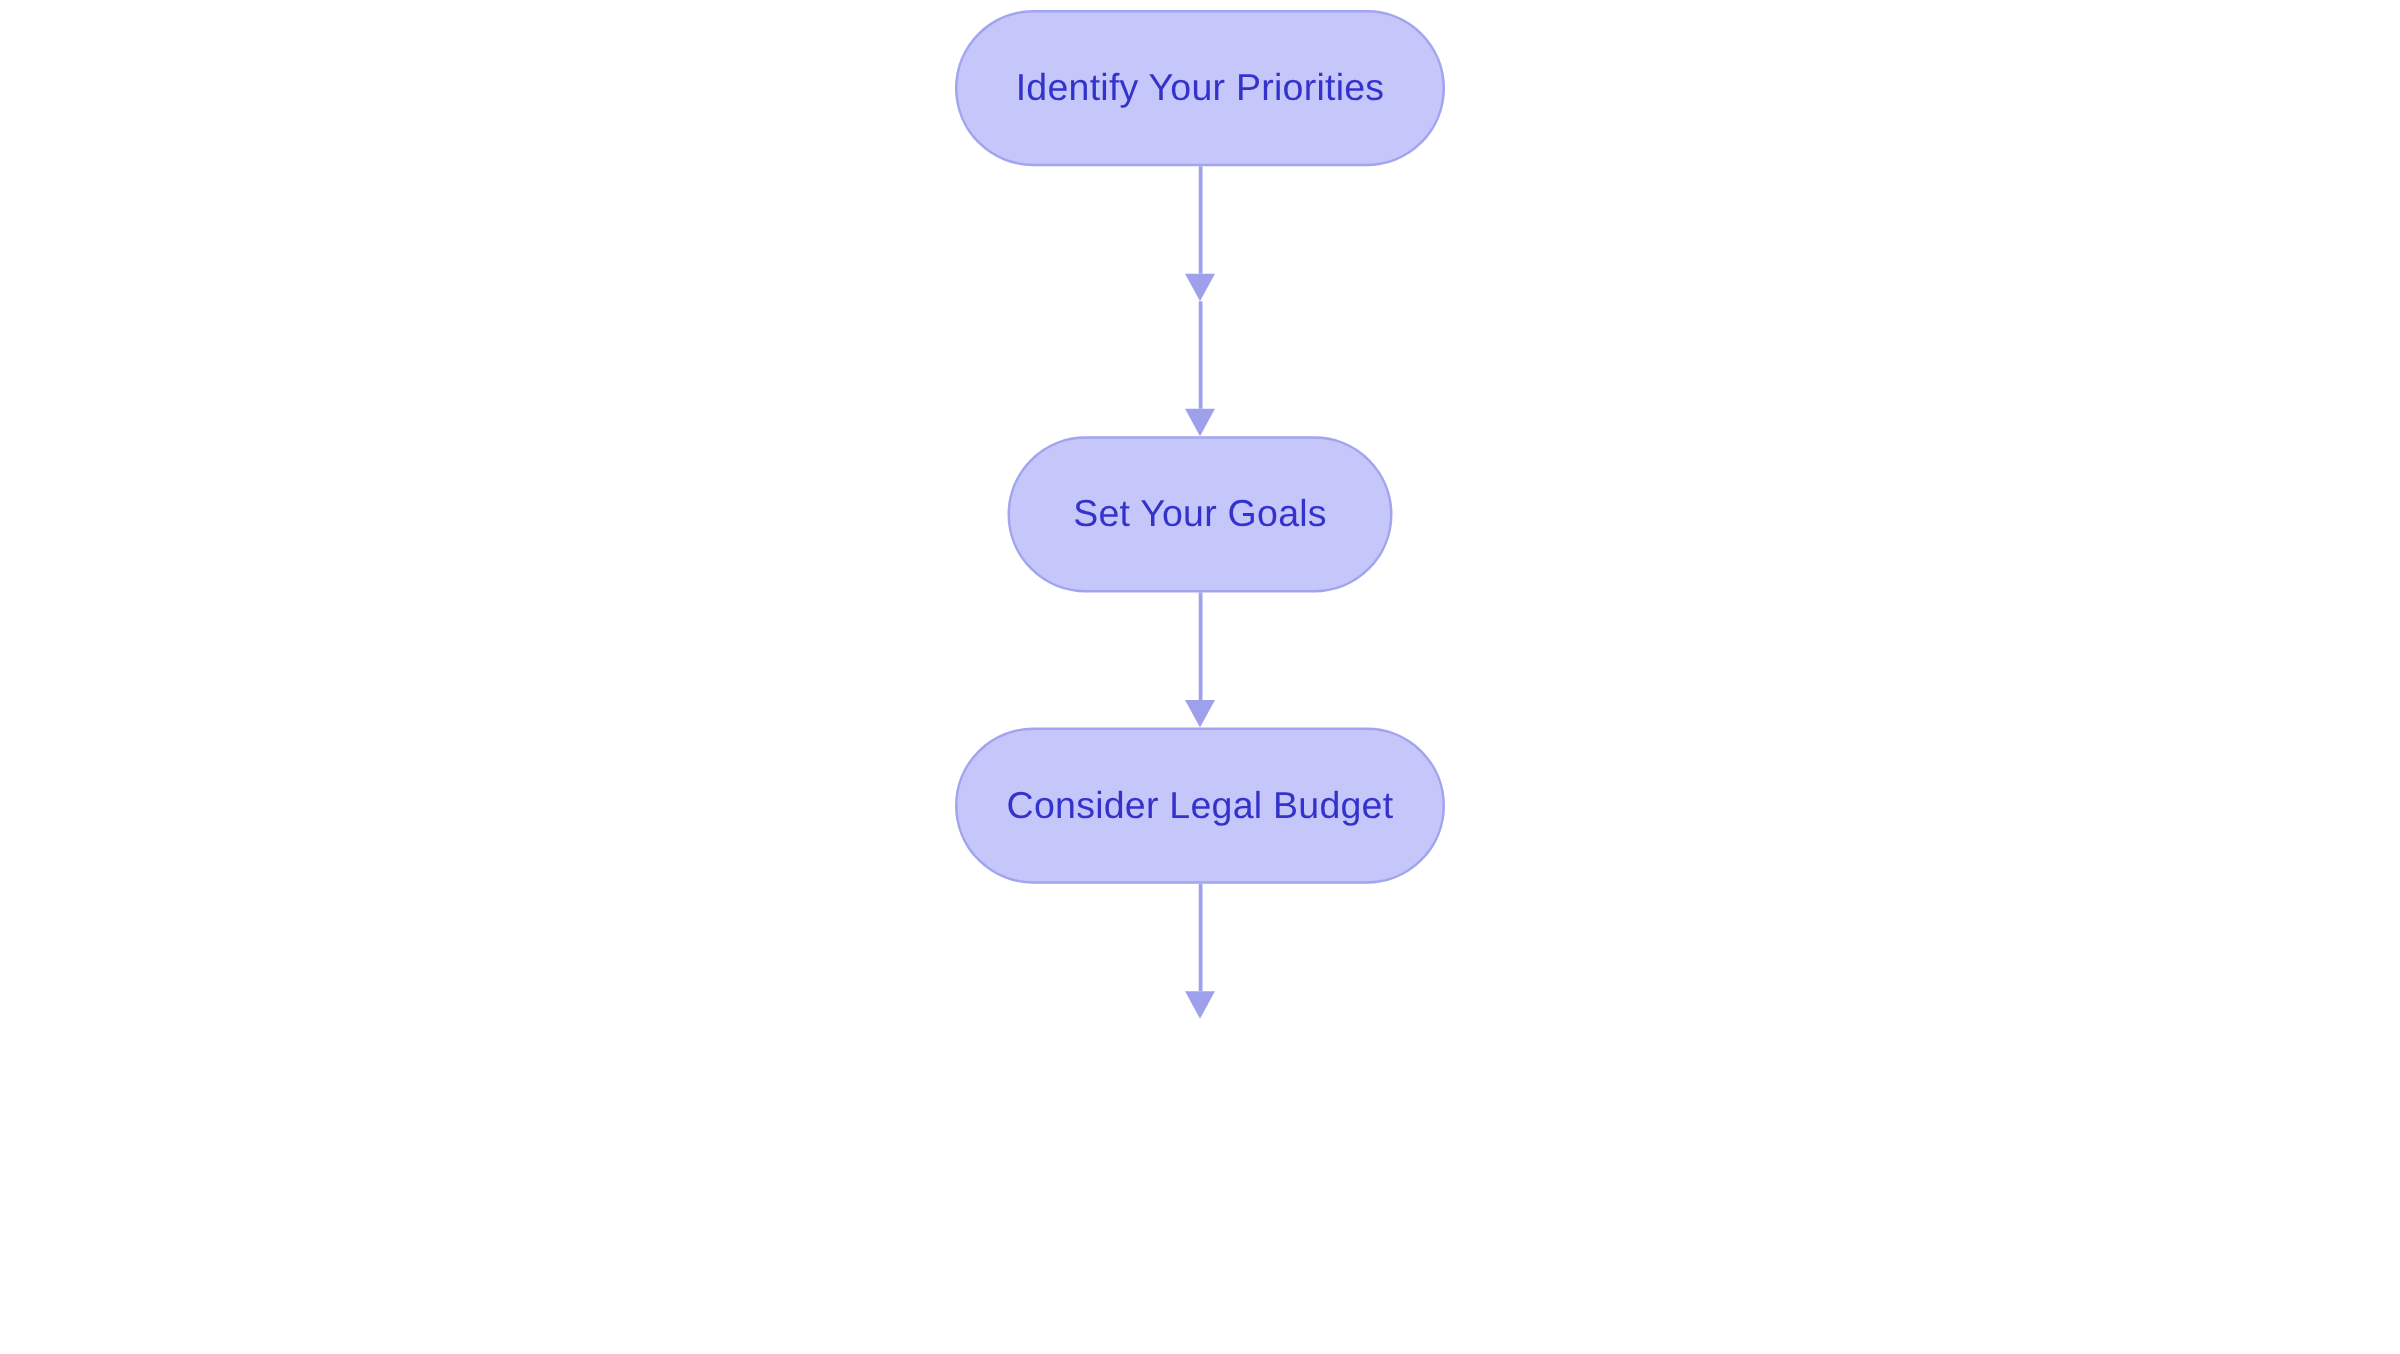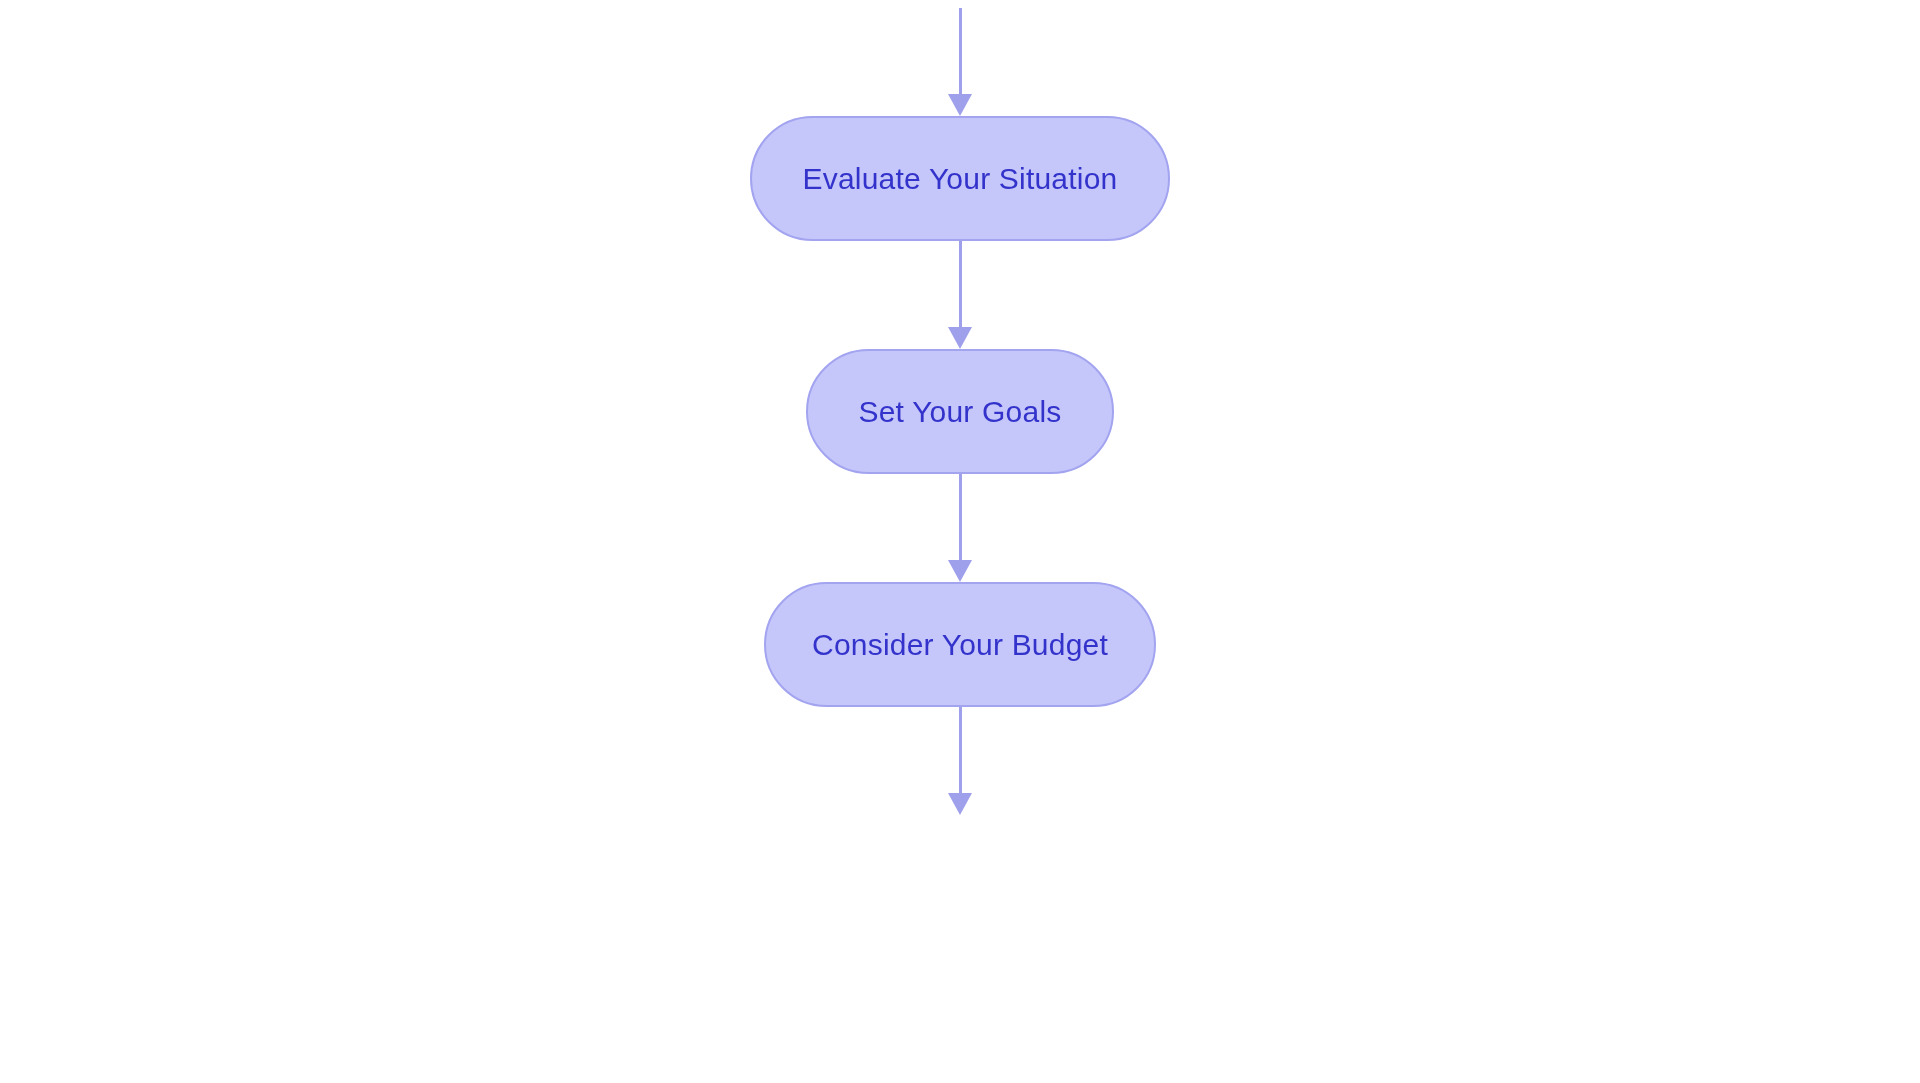--- a/index.html
+++ b/index.html
@@ -94,46 +94,46 @@
   .spacer-top { height: 8px; flex: none; width: 1px; }
 </style>
 </head>
 <body>
 
 <div id="flowchart">
   <div class="flow-column">
 
     <div class="spacer-top"></div>
 
+    <div class="node n0">
+      <span class="node-label">Identify Your Priorities</span>
+    </div>
 
     <div class="connector">
       <span class="stem"></span>
       <span class="head"></span>
     </div>
 
-    <div class="node n1">
-      <span class="node-label">Evaluate Your Situation</span>
-    </div>
 
     <div class="connector">
       <span class="stem"></span>
       <span class="head"></span>
     </div>
 
     <div class="node n2">
       <span class="node-label">Set Your Goals</span>
     </div>
 
     <div class="connector">
       <span class="stem"></span>
       <span class="head"></span>
     </div>
 
     <div class="node n3">
-      <span class="node-label">Consider Your Budget</span>
+      <span class="node-label">Consider Legal Budget</span>
     </div>
 
     <div class="connector">
       <span class="stem"></span>
       <span class="head"></span>
     </div>
 
 
   </div>
 </div>

